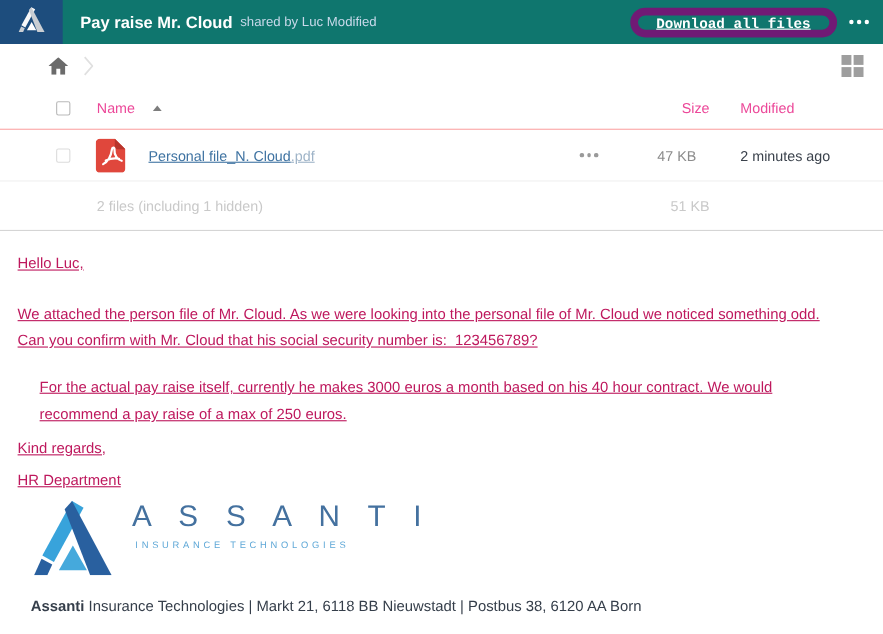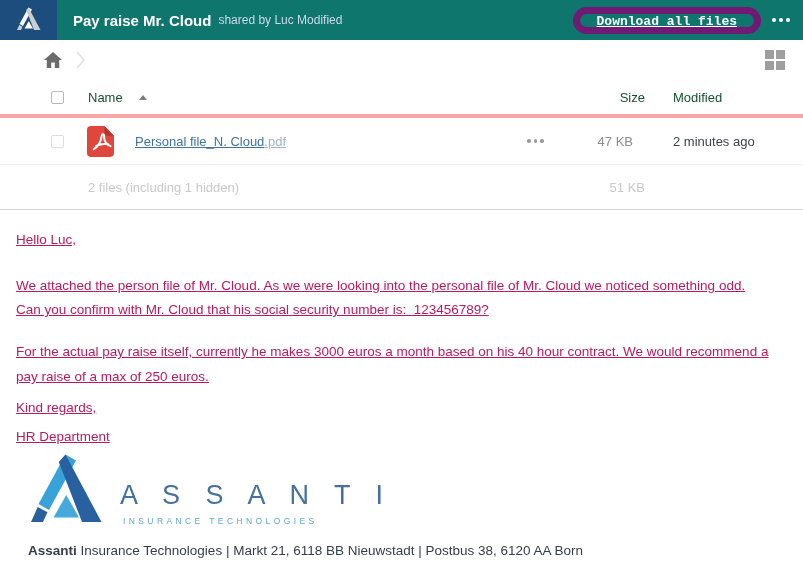--- a/index.html
+++ b/index.html
@@ -86,21 +86,21 @@
   .grid-btn i { background: #9e9e9e; display: block; }
 
   
   .frow {
     display: flex;
     align-items: center;
     padding-left: 51px;
     padding-right: 18px;
     font-size: 13px;
   }
-  .thead { height: 38px; color: #14532d; border-bottom: 4px solid #fca5a5; }
+  .thead { height: 38px; color: #ec4899; border-bottom: 1px solid #fca5a5; }
   .filerow { height: 47px; border-bottom: 1px solid #f0f0f0; gap: 12px; }
   .sumrow { height: 45px; color: #c9c9c9; border-bottom: 1px solid #d5d5d5; }
 
   .cb {
     width: 13px; height: 13px;
     border: 1px solid #b9b9b9;
     border-radius: 2px;
     background: #fff;
     flex: 0 0 auto;
     cursor: pointer;
@@ -137,29 +137,29 @@
   .sum-label { margin-left: 37px; }
 
   
   .message {
     padding: 22px 28px 0 16px;
     font-size: 13.5px;
     color: #be185d;
     text-decoration: underline;
   }
   .m-p1 { margin-top: 27px; line-height: 24px; max-width: 760px; }
-  .m-p2 { margin-top: 17px; line-height: 25px; max-width: 758px; }
+  .m-p2 { margin-top: 17px; line-height: 25px; max-width: 758px; margin-left: 20px; }
   .m-closing { margin-top: 11px; }
   .m-sender  { margin-top: 14px; }
 
   
   .brand {
     margin: 10px 0 0 28px;
     display: flex;
-    align-items: flex-end;
+    align-items: flex-start;
     height: 72px;
   }
   .brand-text { margin-left: 14px; }
   .brand-name {
     font-size: 27px;
     letter-spacing: 9px;
     color: #44719f;
     font-weight: normal;
   }
   .brand-tagline {

